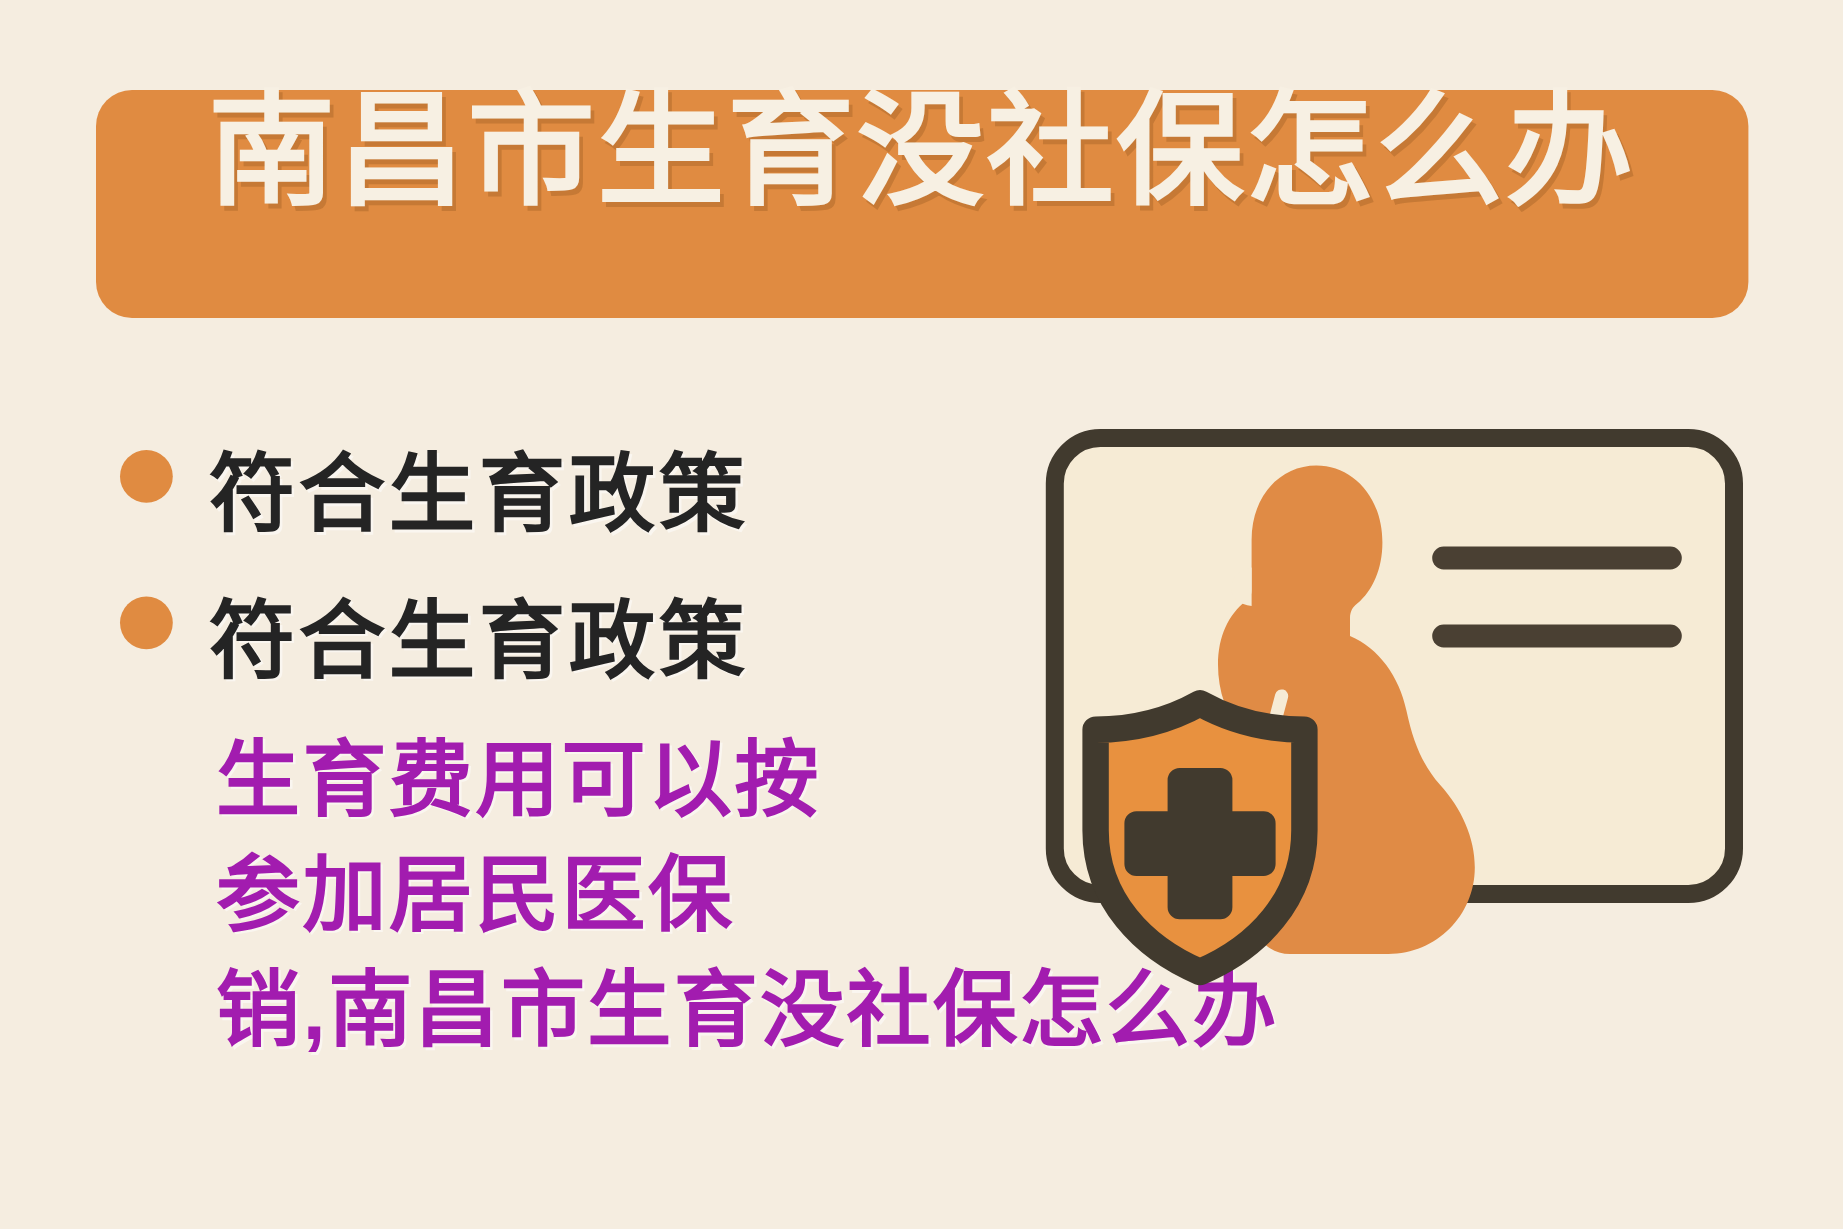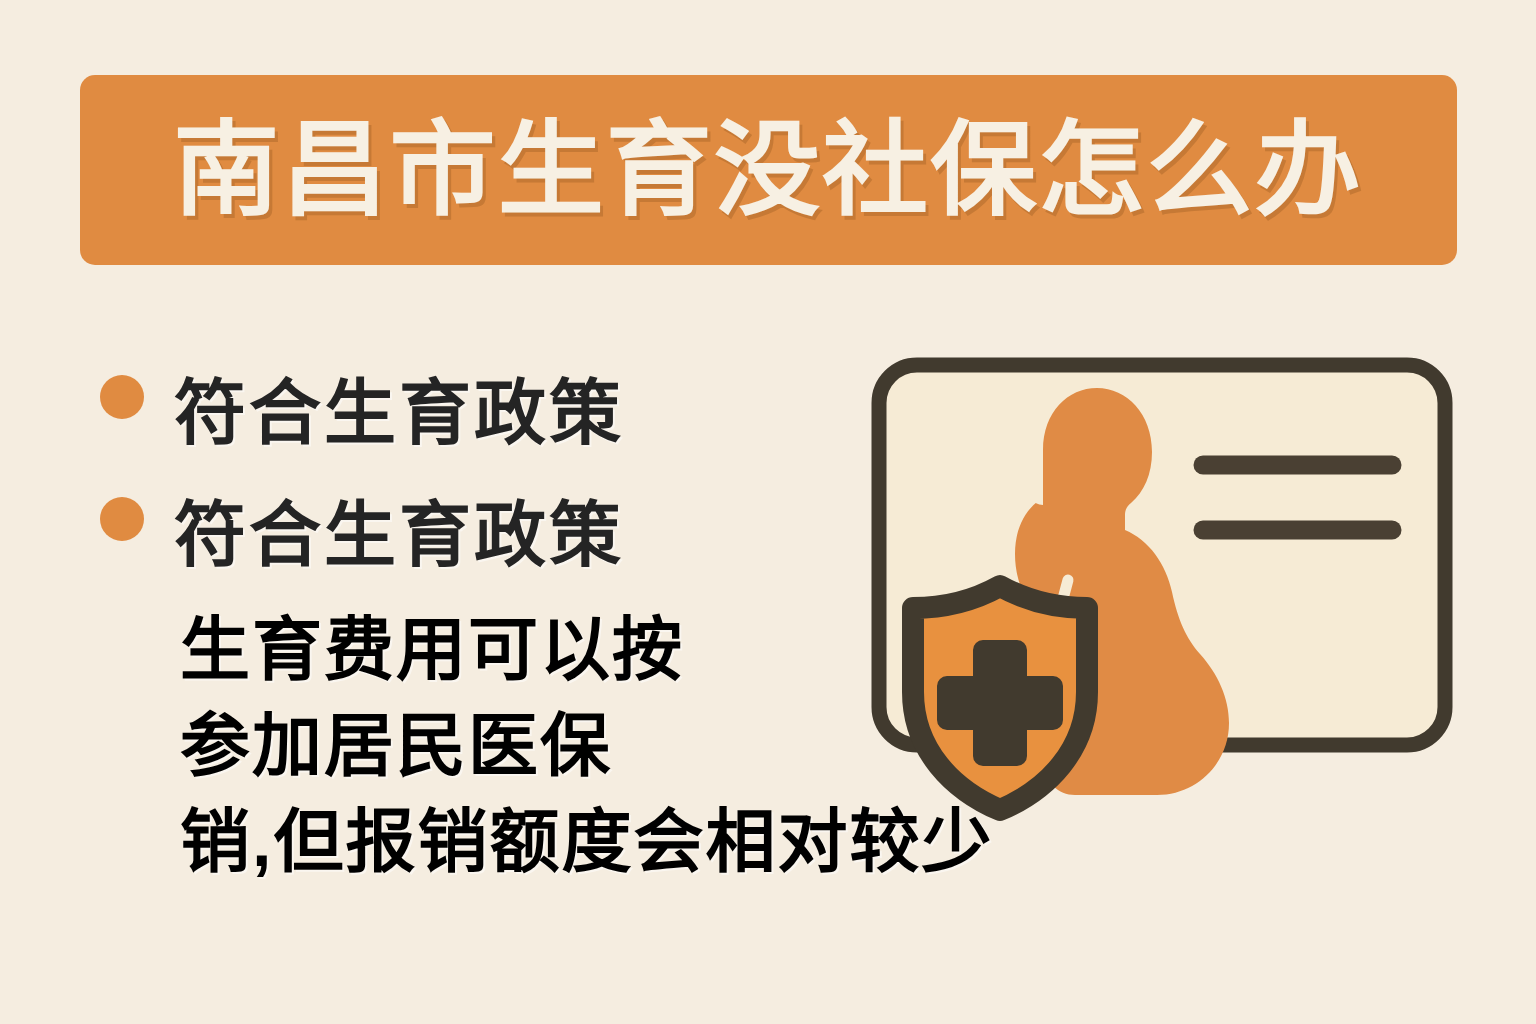--- a/index.html
+++ b/index.html
@@ -25,23 +25,23 @@
   }
 
   
   .title-banner {
     position: absolute;
     left: 80px;
     top: 75px;
     width: 1377px;
     height: 190px;
     background: #E08B41;
-    border-radius: 15px;
+    border-radius: 30px;
     display: flex;
-    align-items: center;
+    align-items: flex-start;
     justify-content: center;
     box-sizing: border-box;
   }
   .title-text {
     font-size: 104px;
     line-height: 1;
     font-weight: bold;
     color: #F7F0E3;
     letter-spacing: 2px;
     white-space: nowrap;
@@ -90,21 +90,21 @@
   .paragraph {
     position: absolute;
     left: 180px;
     top: 262px;
     width: 980px;
   }
   .para-line {
     font-size: 70px;
     line-height: 96px;
     font-weight: bold;
-    color: #000000;
+    color: #a21caf;
     letter-spacing: 2px;
     white-space: nowrap;
     text-shadow: 2px 2px 0 rgba(255, 255, 255, 0.5);
   }
 
   
   .illustration {
     position: absolute;
     left: 800px;
     top: 340px;
@@ -134,21 +134,21 @@
     </div>
 
     <div class="bullet-row row2">
       <span class="bullet-dot"></span>
       <span class="bullet-label">符合生育政策</span>
     </div>
 
     <div class="paragraph">
       <div class="para-line">生育费用可以按</div>
       <div class="para-line">参加居民医保</div>
-      <div class="para-line">销,但报销额度会相对较少</div>
+      <div class="para-line">销,南昌市生育没社保怎么办</div>
     </div>
 
   </div>
 
   <div class="illustration">
     <svg viewBox="0 0 680 500" xmlns="http://www.w3.org/2000/svg">
 
       <g>
         <rect x="79" y="25" width="566" height="380" rx="38" ry="38" fill="#F6EBD5" stroke="#413A2E" stroke-width="15"></rect>
       </g>

